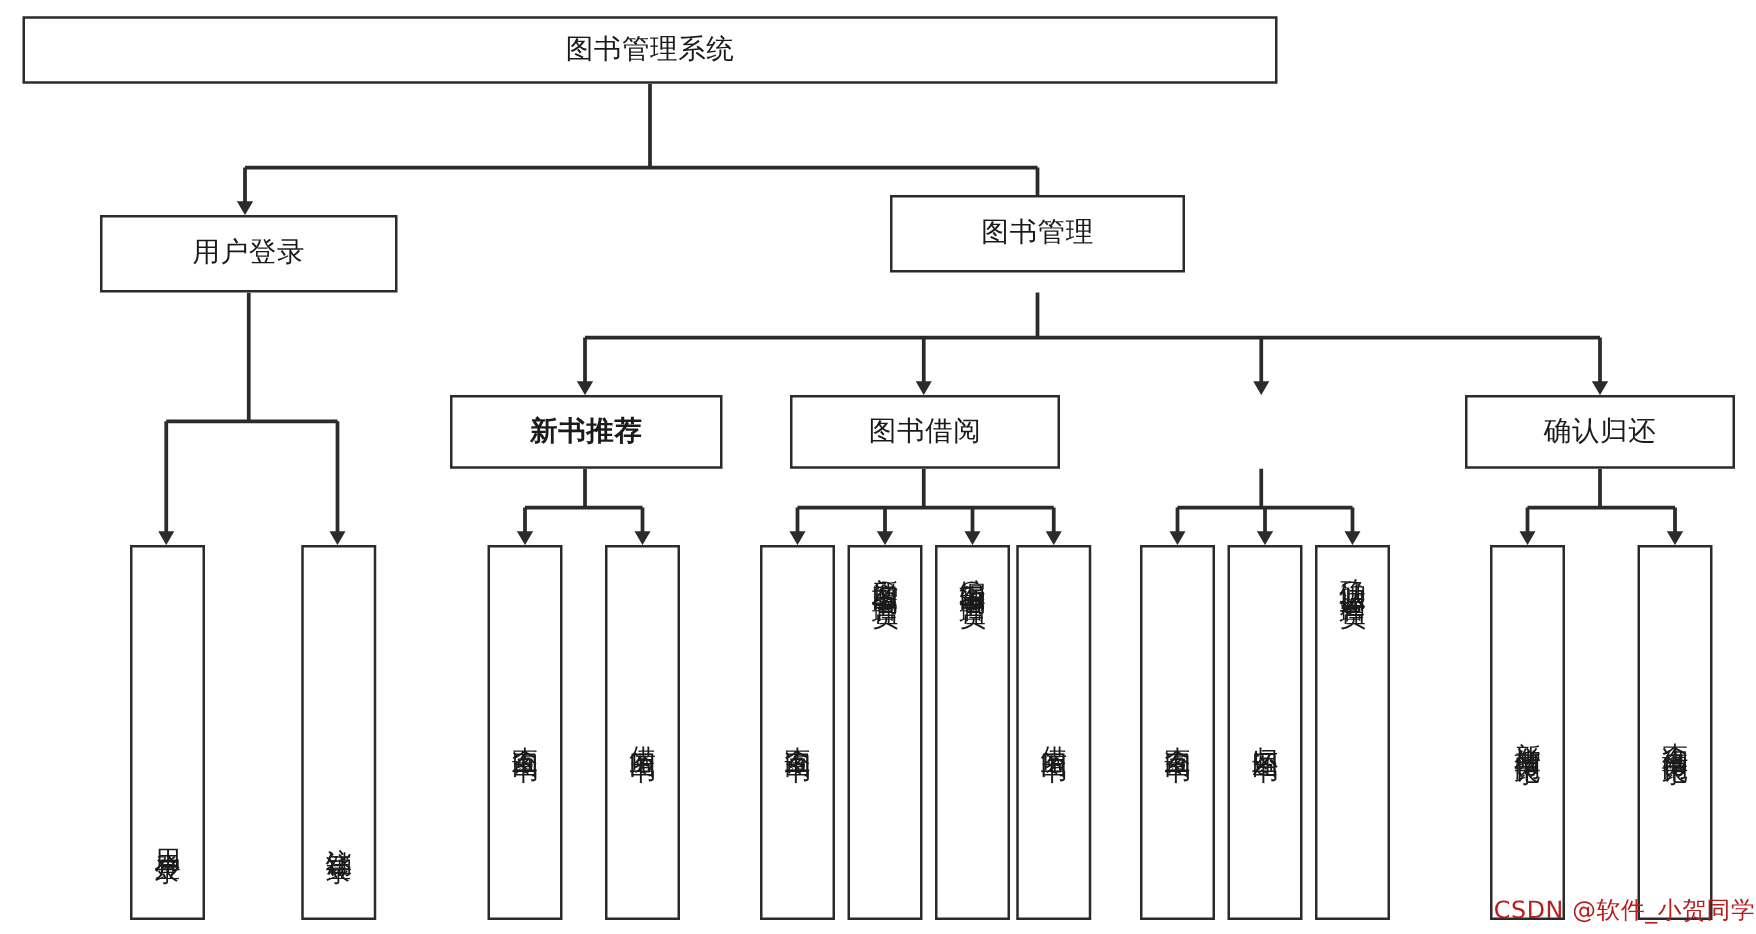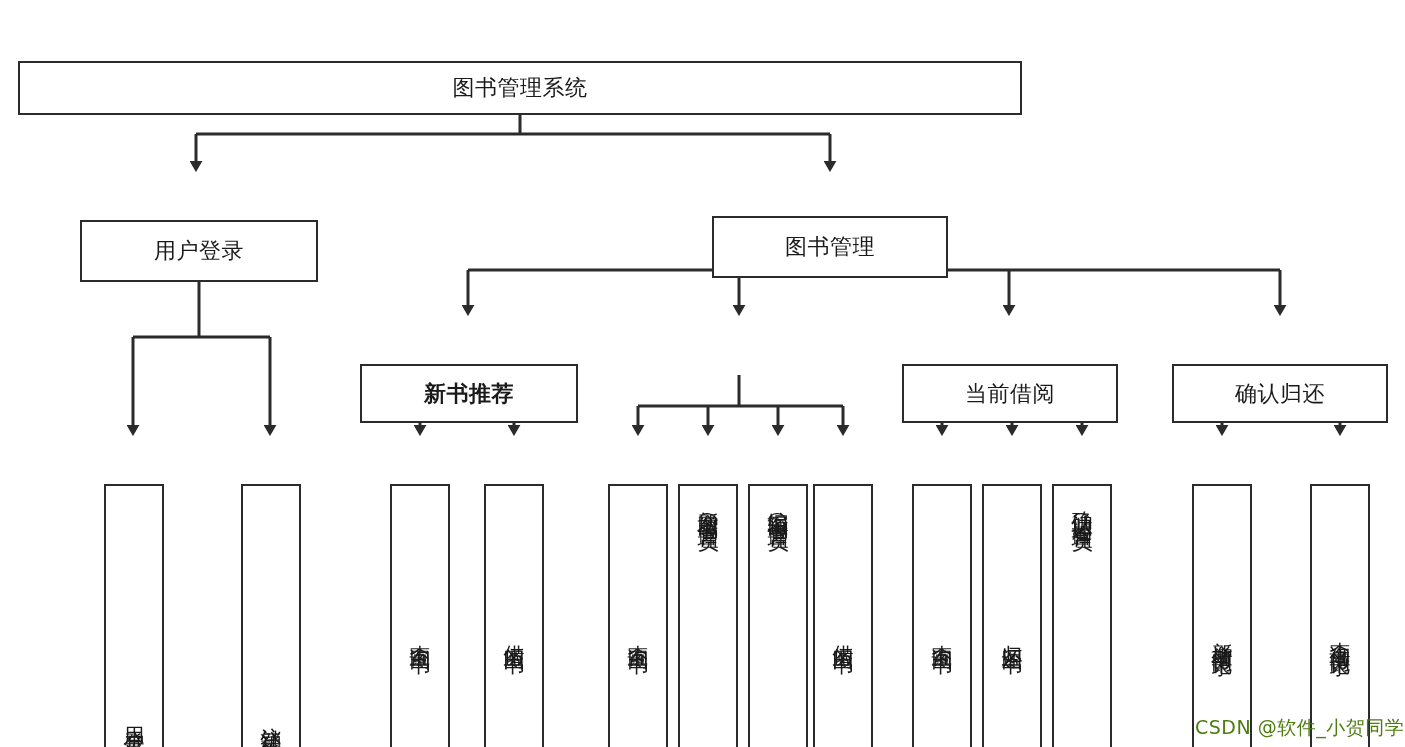--- a/index.html
+++ b/index.html
@@ -28,21 +28,20 @@
   }
   .node {
     position: absolute;
     box-sizing: border-box;
     background: #ffffff;
     border: 2px solid #2b2b2b;
     display: flex;
     align-items: center;
     justify-content: center;
     z-index: 2;
-    margin-top: 48px;
   }
   .node .node-label {
     font-size: 22px;
     line-height: 1.15;
     color: #1a1a1a;
     letter-spacing: 0.5px;
     white-space: nowrap;
     text-align: center;
   }
   
@@ -60,21 +59,21 @@
     white-space: nowrap;
   }
   .node.vertical.centered {
     align-items: center;
     padding-top: 0;
   }
   .watermark {
     position: absolute;
     z-index: 5;
     font-size: 19px;
-    color: #4d7c0f;
+    color: #b91c1c;
     white-space: nowrap;
     letter-spacing: 0.5px;
   }
 </style>
 </head>
 <body>
 
 <div id="diagram-root">
 
   <svg id="diagram-svg" viewBox="0 0 1405 747" xmlns="http://www.w3.org/2000/svg">
@@ -128,32 +127,32 @@
   </svg>
 
   <div class="node" style="left:18px; top:13px; width:1004px; height:54px;">
     <span class="node-label">图书管理系统</span>
   </div>
 
   <div class="node" style="left:80px; top:172px; width:238px; height:62px;">
     <span class="node-label">用户登录</span>
   </div>
 
-  <div class="node" style="left:712px; top:168px; width:236px; height:62px;">
+  <div class="node" style="left:712px; top:156px; width:236px; height:62px;">
     <span class="node-label">图书管理</span>
   </div>
 
   <div class="node" style="left:360px; top:316px; width:218px; height:59px;font-weight:bold;">
     <span class="node-label">新书推荐</span>
   </div>
 
-
-  <div class="node" style="left:902px; top:316px; width:216px; height:59px;">
-    <span class="node-label">当前借阅</span>
-  </div>
+  <div class="node" style="left:632px; top:316px; width:216px; height:59px;">
+    <span class="node-label">图书借阅</span>
+  </div>
+
 
   <div class="node" style="left:1172px; top:316px; width:216px; height:59px;">
     <span class="node-label">确认归还</span>
   </div>
 
   <div class="node vertical" style="left:104px; top:436px; width:60px; height:300px; align-items:flex-end; padding-top:0; padding-bottom:60px;">
     <span class="node-label">用户登录</span>
   </div>
 
   <div class="node vertical" style="left:241px; top:436px; width:60px; height:300px; align-items:flex-end; padding-top:0; padding-bottom:60px;">

